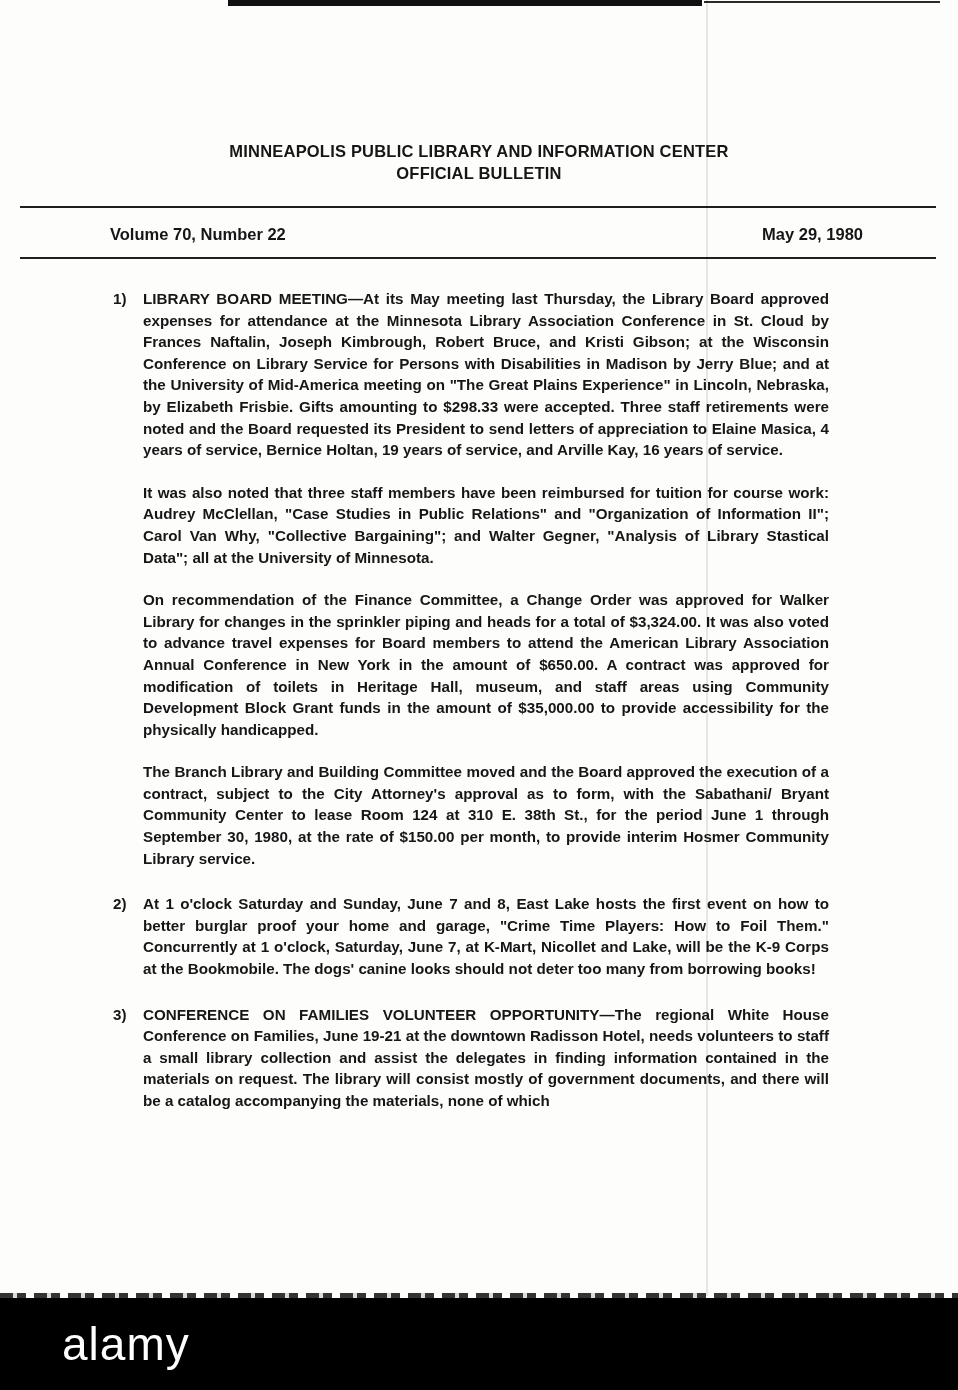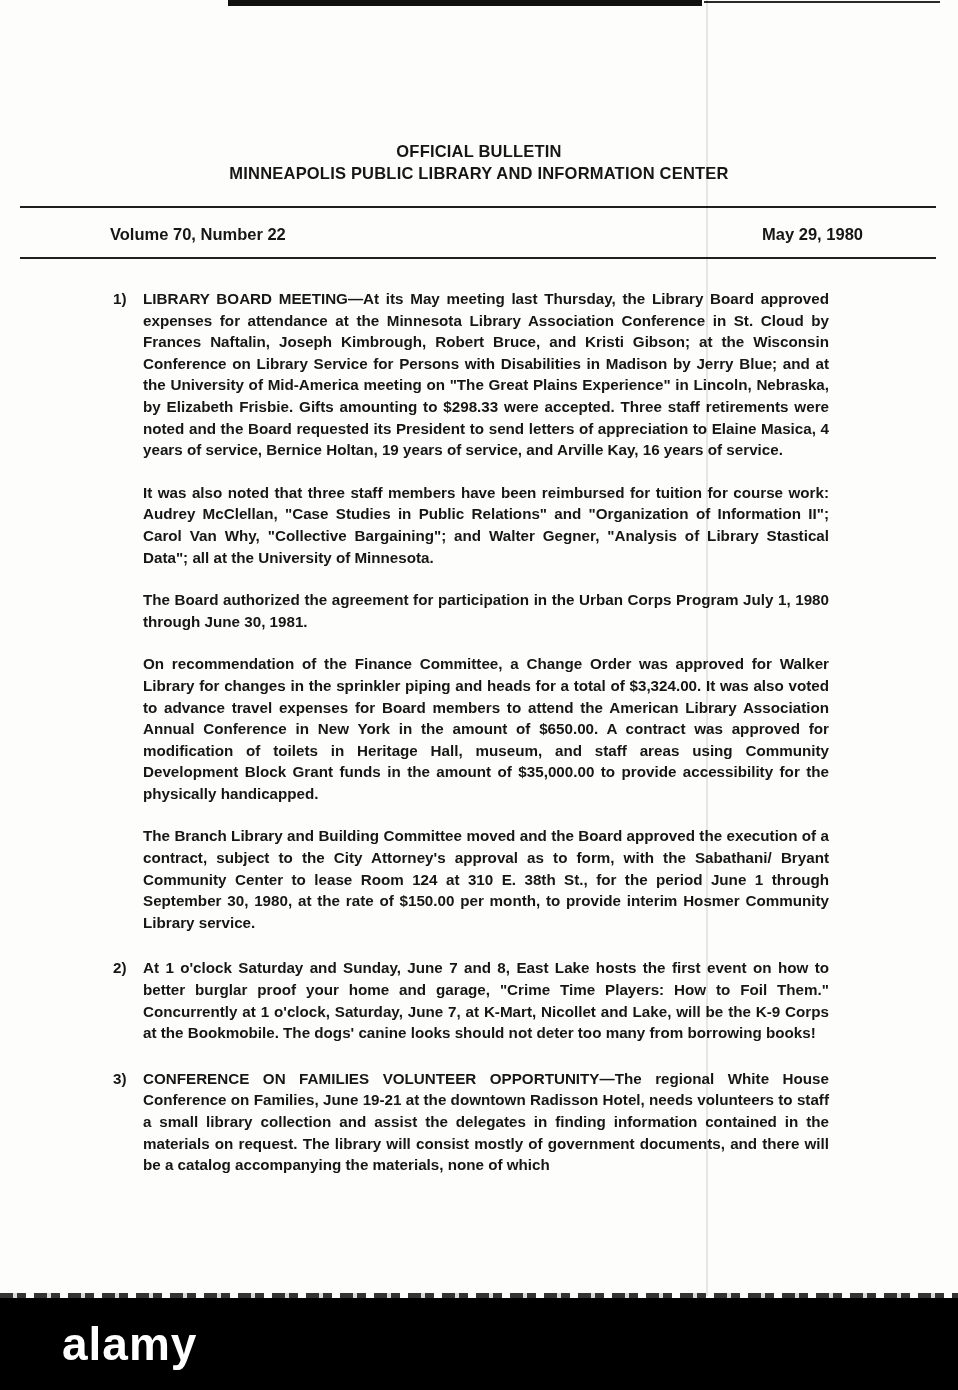--- a/index.html
+++ b/index.html
@@ -99,21 +99,21 @@
     height: 92px;
     background: #000;
     color: #fff;
     display: flex;
     align-items: center;
     justify-content: space-between;
     padding: 0 62px;
     box-sizing: border-box;
   }
   .brand {
-    font-weight: 700;
+    font-weight: 400;
     font-size: 46px;
     letter-spacing: 1px;
     line-height: 1;
   }
   .footer-right {
     text-align: right;
     font-size: 17px;
     line-height: 27px;
     font-weight: 400;
   }
@@ -121,41 +121,40 @@
 </head>
 <body>
 
 <div class="page">
 
   <div class="top-strip"></div>
   <div class="top-strip-thin"></div>
   <div class="fold-line"></div>
 
   <div class="masthead">
+    <div>MINNEAPOLIS PUBLIC LIBRARY AND INFORMATION CENTER</div>
     <div>OFFICIAL BULLETIN</div>
-    <div>MINNEAPOLIS PUBLIC LIBRARY AND INFORMATION CENTER</div>
   </div>
 
   <hr class="rule rule-1">
 
   <div class="vol-row">
     <span>Volume 70, Number  22</span>
     <span>May 29, 1980</span>
   </div>
 
   <hr class="rule rule-2">
 
   <div class="content">
 
     <div class="item">
       <div class="num">1)</div>
       <div class="paras">
         <p>LIBRARY BOARD MEETING—At its May meeting last Thursday, the Library Board approved expenses for attendance at the Minnesota Library Association Conference in St. Cloud by Frances Naftalin, Joseph Kimbrough, Robert Bruce, and Kristi Gibson; at the Wisconsin Conference on Library Service for Persons with Disabilities in Madison by Jerry Blue; and at the University of Mid-America meeting on "The Great Plains Experience" in Lincoln, Nebraska, by Elizabeth Frisbie. Gifts amounting to $298.33 were accepted. Three staff retirements were noted and the Board requested its President to send letters of appreciation to Elaine Masica, 4 years of service, Bernice Holtan, 19 years of service, and Arville Kay, 16 years of service.</p>
         <p>It was also noted that three staff members have been reimbursed for tuition for course work: Audrey McClellan, "Case Studies in Public Relations" and "Organization of Information II"; Carol Van Why, "Collective Bargaining"; and Walter Gegner, "Analysis of Library Stastical Data"; all at the University of Minnesota.</p>
-        <p>The Board authorized the agreement for participation in the Urban Corps Program July 1, 1980 through June 30, 1981.</p>
         <p>On recommendation of the Finance Committee, a Change Order was approved for Walker Library for changes in the sprinkler piping and heads for a total of $3,324.00. It was also voted to advance travel expenses for Board members to attend the American Library Association Annual Conference in New York in the amount of $650.00. A contract was approved for modification of toilets in Heritage Hall, museum, and staff areas using Community Development Block Grant funds in the amount of $35,000.00 to provide accessibility for the physically handicapped.</p>
         <p>The Branch Library and Building Committee moved and the Board approved the execution of a contract, subject to the City Attorney's approval as to form, with the Sabathani/ Bryant Community Center to lease Room 124 at 310 E. 38th St., for the period June 1 through September 30, 1980, at the rate of $150.00 per month, to provide interim Hosmer Community Library service.</p>
       </div>
     </div>
 
     <div class="item">
       <div class="num">2)</div>
       <div class="paras">
         <p>At 1 o'clock Saturday and Sunday, June 7 and 8, East Lake hosts the first event on how to better burglar proof your home and garage, "Crime Time Players: How to Foil Them." Concurrently at 1 o'clock, Saturday, June 7, at K-Mart, Nicollet and Lake, will be the K-9 Corps at the Bookmobile. The dogs' canine looks should not deter too many from borrowing books!</p>
       </div>

